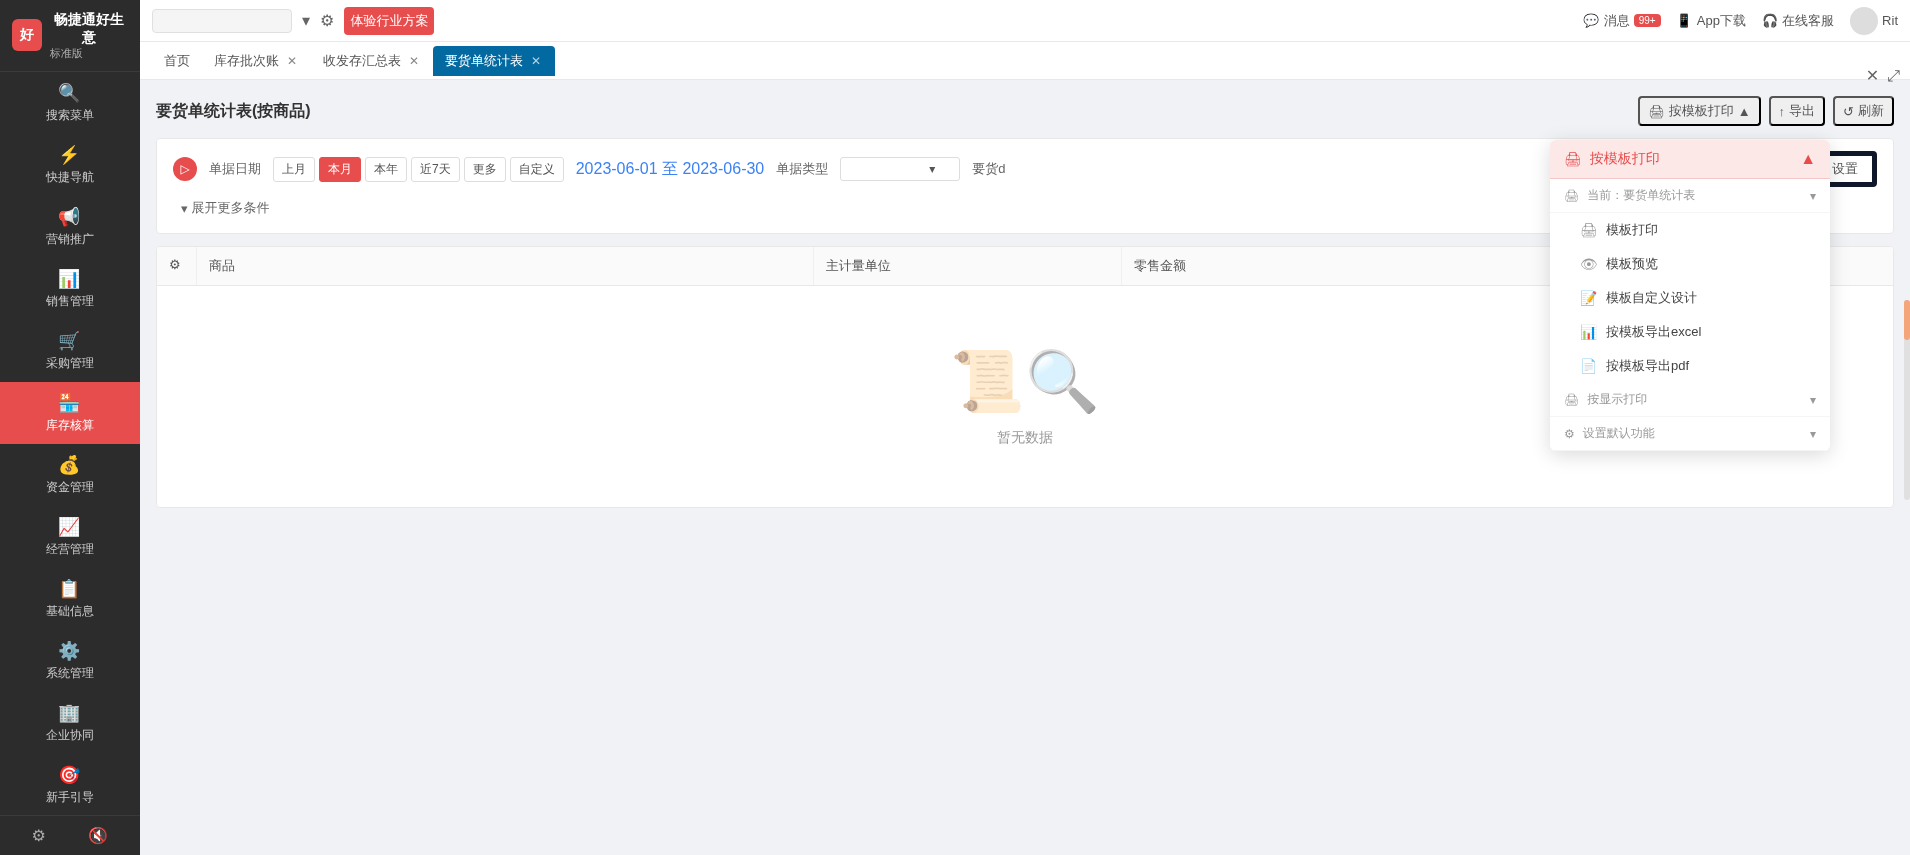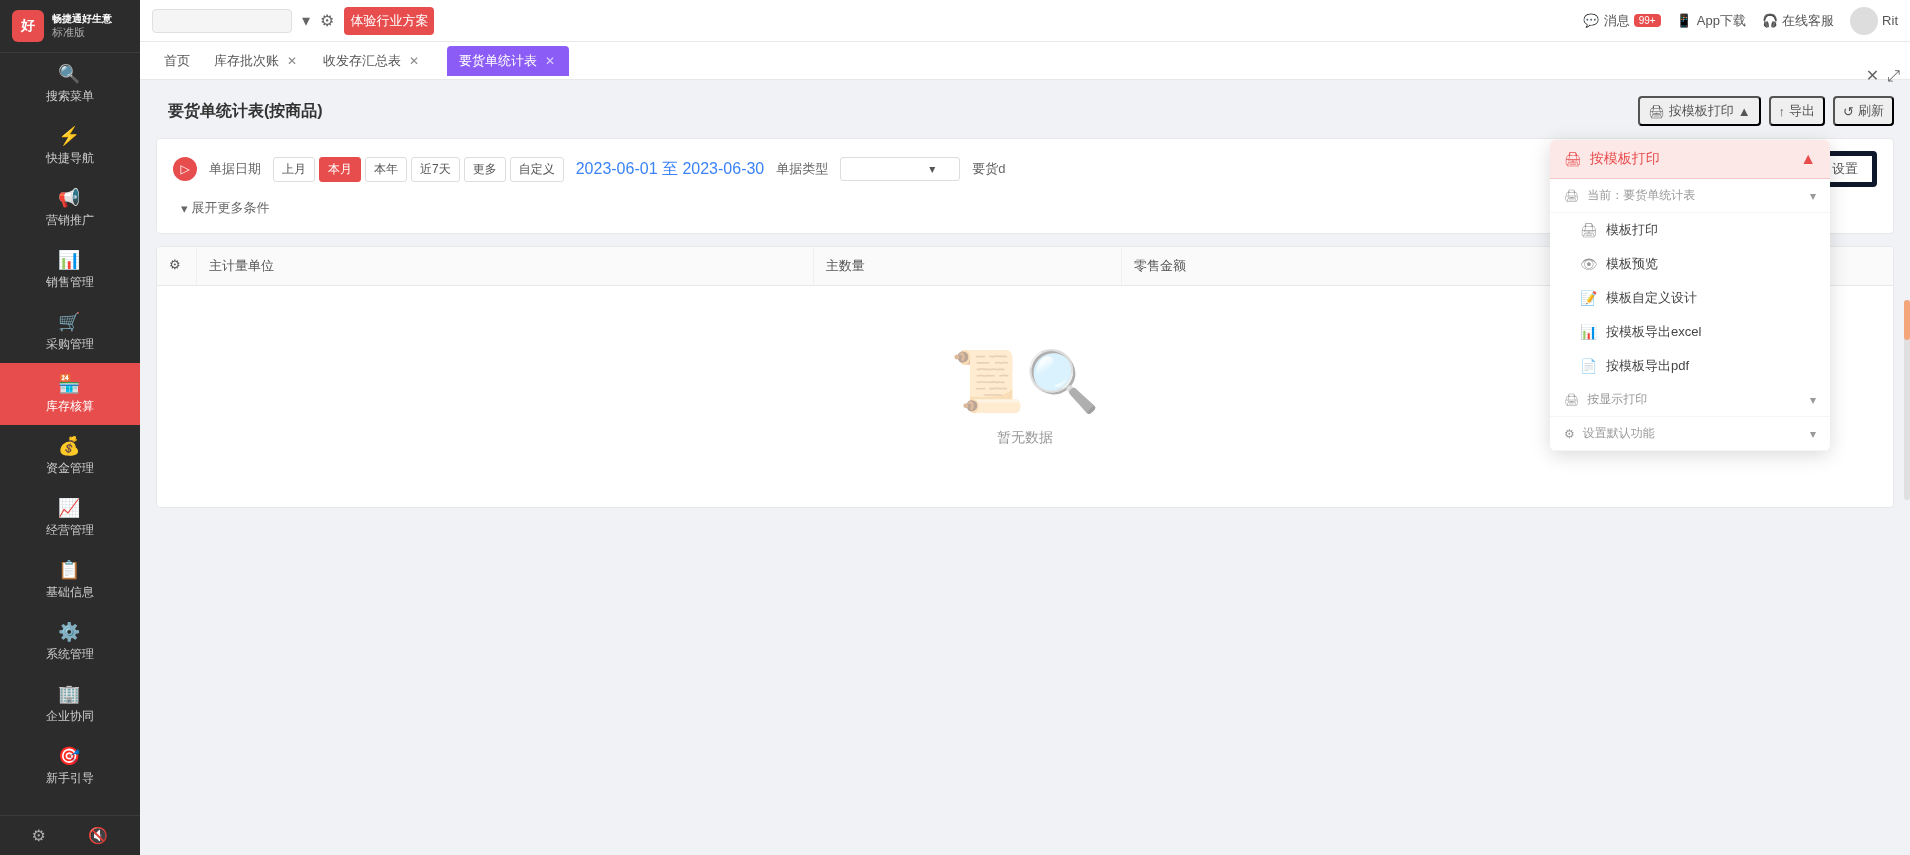--- a/index.html
+++ b/index.html
@@ -31,21 +31,21 @@
       justify-content: center;
       color: white;
       font-size: 14px;
       font-weight: bold;
     }
     .logo-text {
       color: white;
       font-size: 12px;
       line-height: 1.3;
     }
-    .logo-text .main { font-size: 10px; font-weight: bold; text-align: center; }
+    .logo-text .main { font-size: 14px; font-weight: bold; text-align: center; }
     .logo-text .sub { color: #aaa; font-size: 11px; }
 
     .sidebar-scroll {
       flex: 1;
       overflow-y: auto;
       overflow-x: hidden;
     }
     .sidebar-scroll::-webkit-scrollbar { width: 4px; }
     .sidebar-scroll::-webkit-scrollbar-thumb { background: #555; border-radius: 2px; }
 
@@ -167,44 +167,42 @@
       align-items: center;
       padding: 6px 12px;
       border-radius: 4px 4px 0 0;
       font-size: 13px;
       cursor: pointer;
       color: #555;
       gap: 6px;
       white-space: nowrap;
     }
     .tab.active {
-      background: #8b5cf6;
+      background: #0369a1;
       color: white;
-      margin-left: 14px;
     }
     .tab .close-btn {
       font-size: 12px;
       line-height: 1;
       opacity: 0.7;
     }
 
     
     .page-content {
       flex: 1;
       overflow: auto;
       padding: 16px;
       position: relative;
     }
 
     .page-header {
       display: flex;
       align-items: center;
       justify-content: space-between;
       margin-bottom: 12px;
-      margin-left: 12px;
     }
     .page-title {
       font-size: 16px;
       font-weight: bold;
       color: #333;
     }
     .page-actions {
       display: flex;
       align-items: center;
       gap: 8px;
@@ -641,22 +639,22 @@
         <span class="expand-more-btn">
           <span>▾</span>
           <span>展开更多条件</span>
         </span>
       </div>
     </div>
 
     <div class="data-table">
       <div class="table-header" id="table-header">
           <div class="th"><span>⚙</span></div>
+          <div class="th">商品</div>
           <div class="th">主计量单位</div>
-          <div class="th">主数量</div>
           <div class="th">零售金额</div>
         </div>
       <div class="empty-state">
         <div class="empty-icon">📜🔍</div>
         <div class="empty-text">暂无数据</div>
       </div>
     </div>
   </div>
 </div>
 

